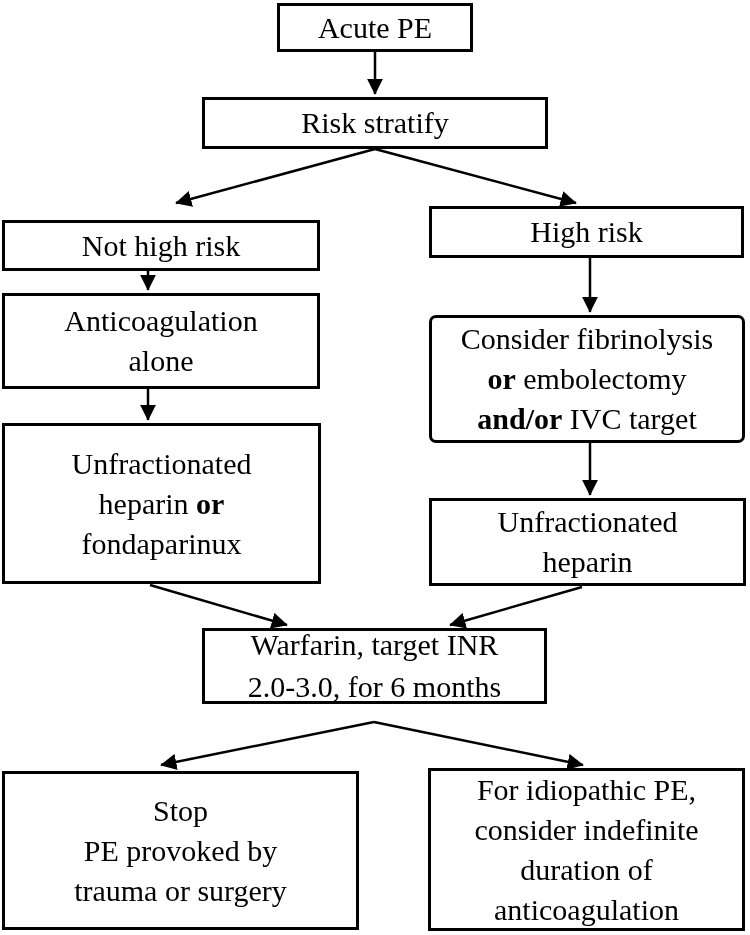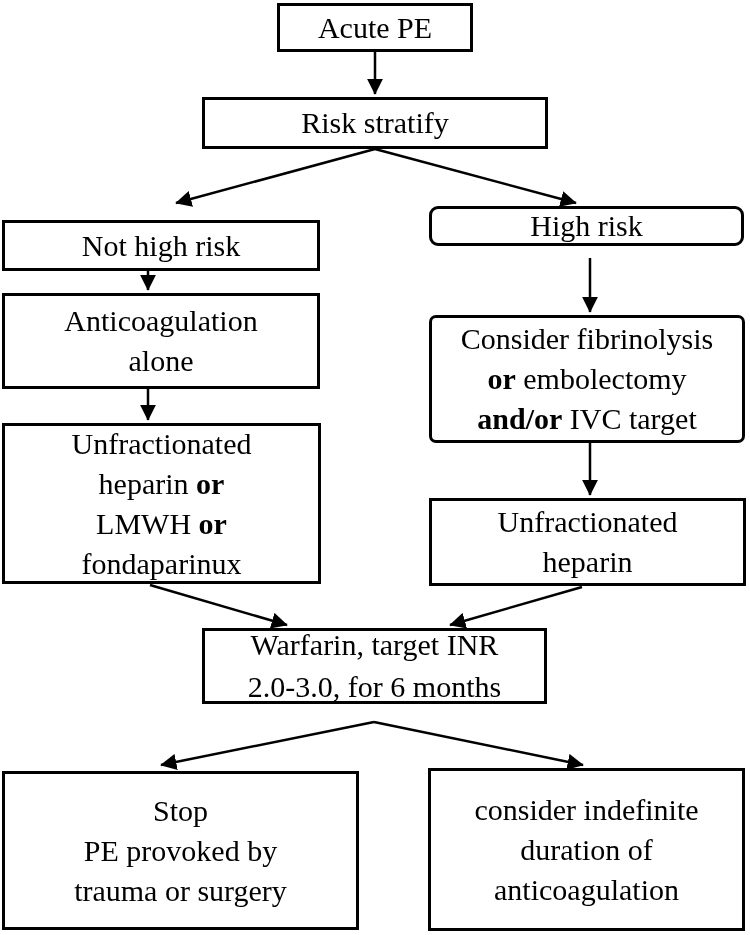--- a/index.html
+++ b/index.html
@@ -39,21 +39,21 @@
     font-size: 30px;
     line-height: 40px;
   }
   .box .ln { white-space: pre; }
   .bold { font-weight: bold; }
 
   
   .n-acute        { left: 277px; top: 3px;   width: 196px; height: 49px;  }
   .n-stratify     { left: 202px; top: 97px;  width: 346px; height: 52px;  }
   .n-nothigh      { left: 2px;   top: 220px; width: 318px; height: 51px;  }
-  .n-high         { left: 429px; top: 206px; width: 315px; height: 40px; border-radius: 9px;  }
+  .n-high         { left: 429px; top: 206px; width: 315px; height: 52px;  }
   .n-anticoag     { left: 2px;   top: 293px; width: 318px; height: 96px;  }
   .n-consider     { left: 429px; top: 315px; width: 316px; height: 128px; border-radius: 7px; }
   .n-hep-lmwh     { left: 2px;   top: 423px; width: 319px; height: 161px; }
   .n-unfrac-hep   { left: 429px; top: 498px; width: 317px; height: 88px;  }
   .n-warfarin     { left: 202px; top: 628px; width: 345px; height: 76px; line-height: 42px; }
   .n-stop         { left: 2px;   top: 771px; width: 357px; height: 159px; }
   .n-idiopathic   { left: 428px; top: 768px; width: 317px; height: 163px; }
 </style>
 </head>
 <body>
@@ -102,39 +102,39 @@
 
   <div class="box n-consider">
     <div class="ln">Consider fibrinolysis</div>
     <div class="ln"><span class="bold">or</span><span> embolectomy</span></div>
     <div class="ln"><span class="bold">and/or</span><span> IVC target</span></div>
   </div>
 
   <div class="box n-hep-lmwh">
     <div class="ln">Unfractionated</div>
     <div class="ln"><span>heparin </span><span class="bold">or</span></div>
-    <div class="ln"><span>LMWH </span><span class="bold">or</span></div>
     <div class="ln">fondaparinux</div>
   </div>
 
   <div class="box n-unfrac-hep">
     <div class="ln">Unfractionated</div>
     <div class="ln">heparin</div>
   </div>
 
   <div class="box n-warfarin">
     <div class="ln">Warfarin, target INR</div>
     <div class="ln">2.0-3.0, for 6 months</div>
   </div>
 
   <div class="box n-stop">
     <div class="ln">Stop</div>
     <div class="ln">PE provoked by</div>
     <div class="ln">trauma or surgery</div>
   </div>
 
   <div class="box n-idiopathic">
+    <div class="ln">For idiopathic PE,</div>
     <div class="ln">consider indefinite</div>
     <div class="ln">duration of</div>
     <div class="ln">anticoagulation</div>
   </div>
 
 </div>
 
 </body></html>

